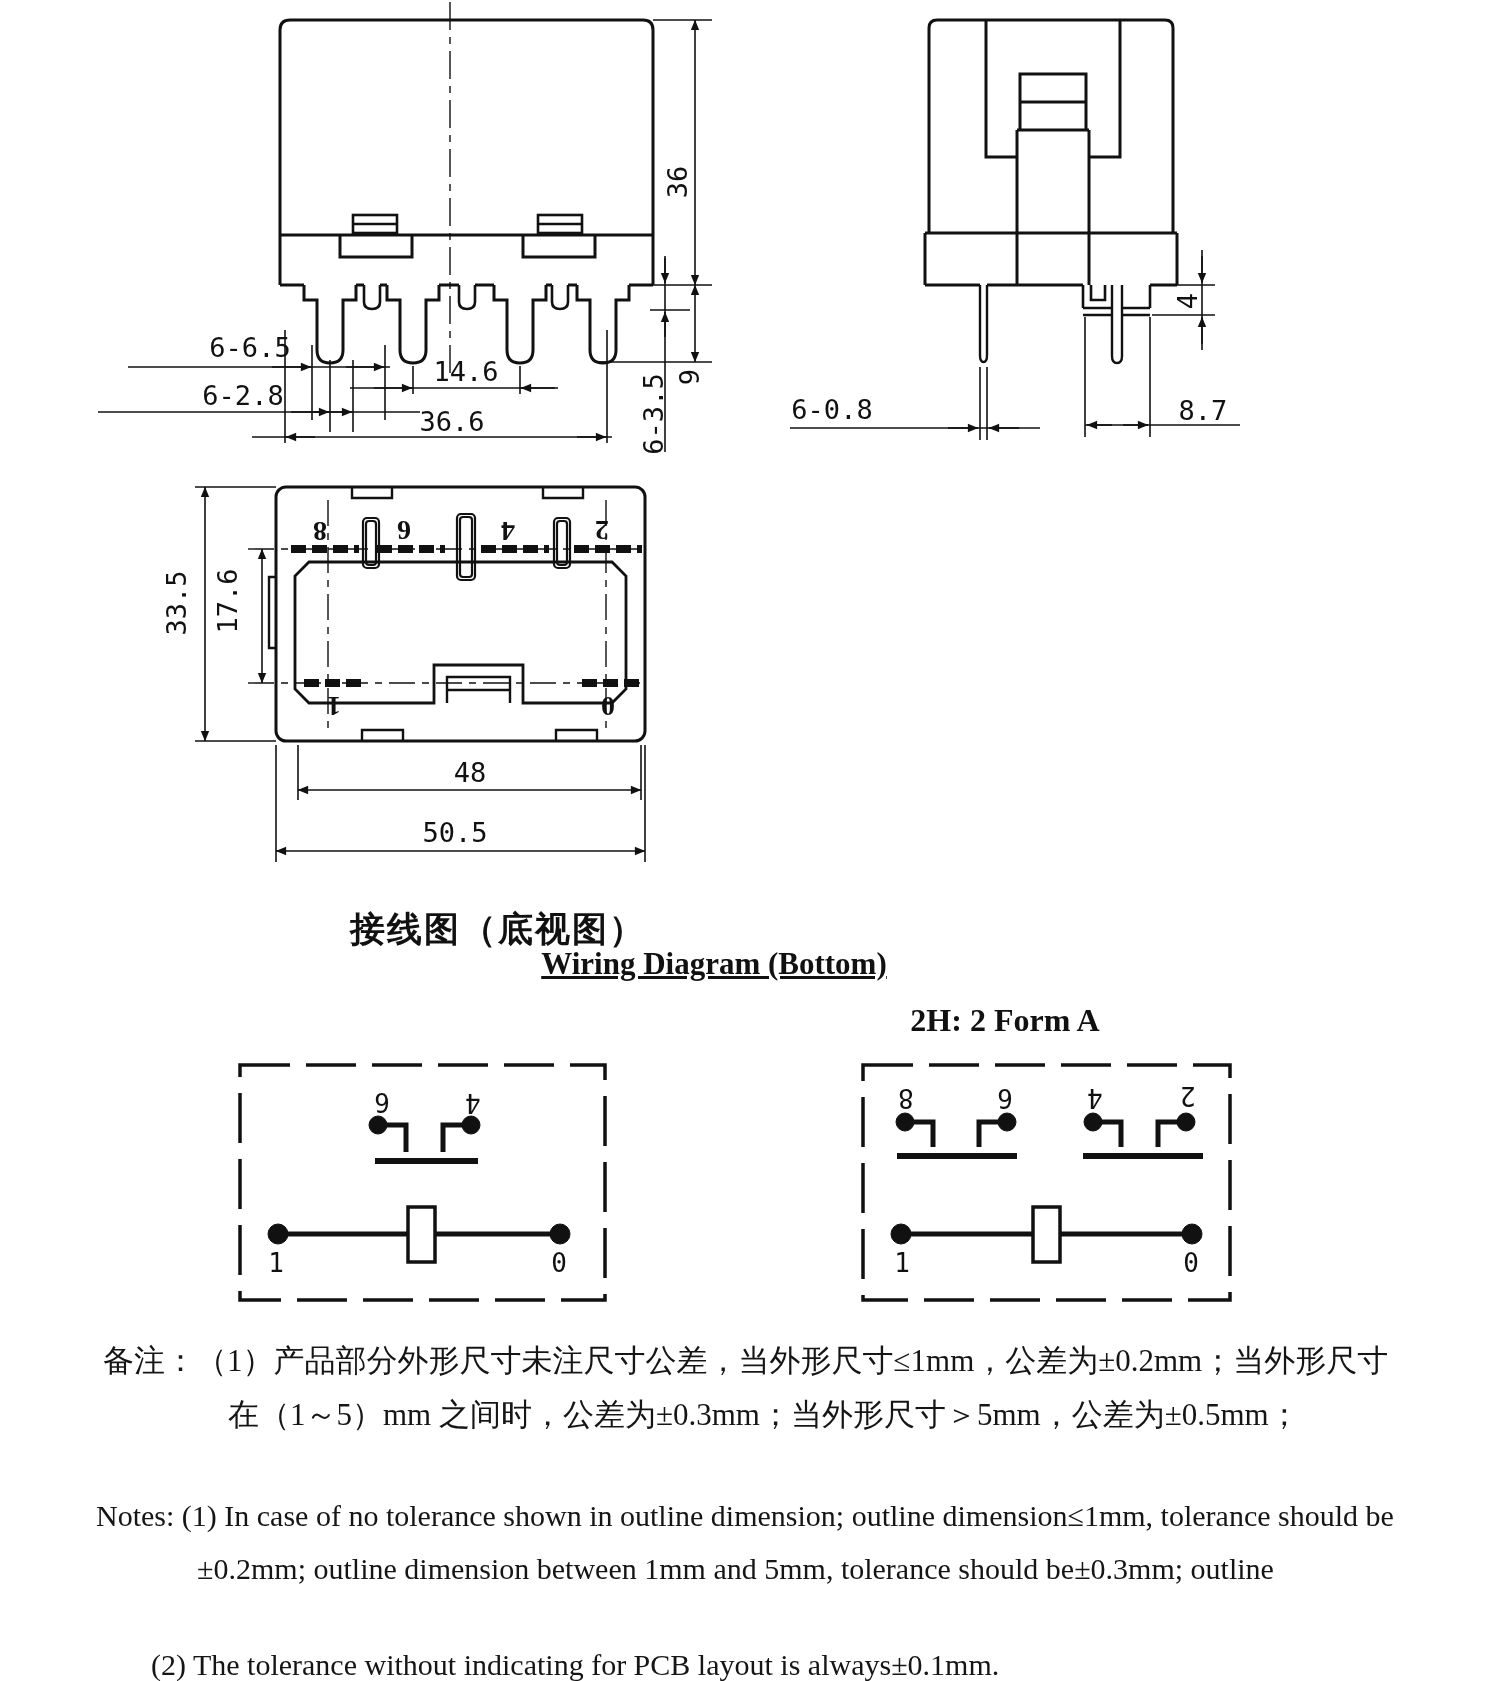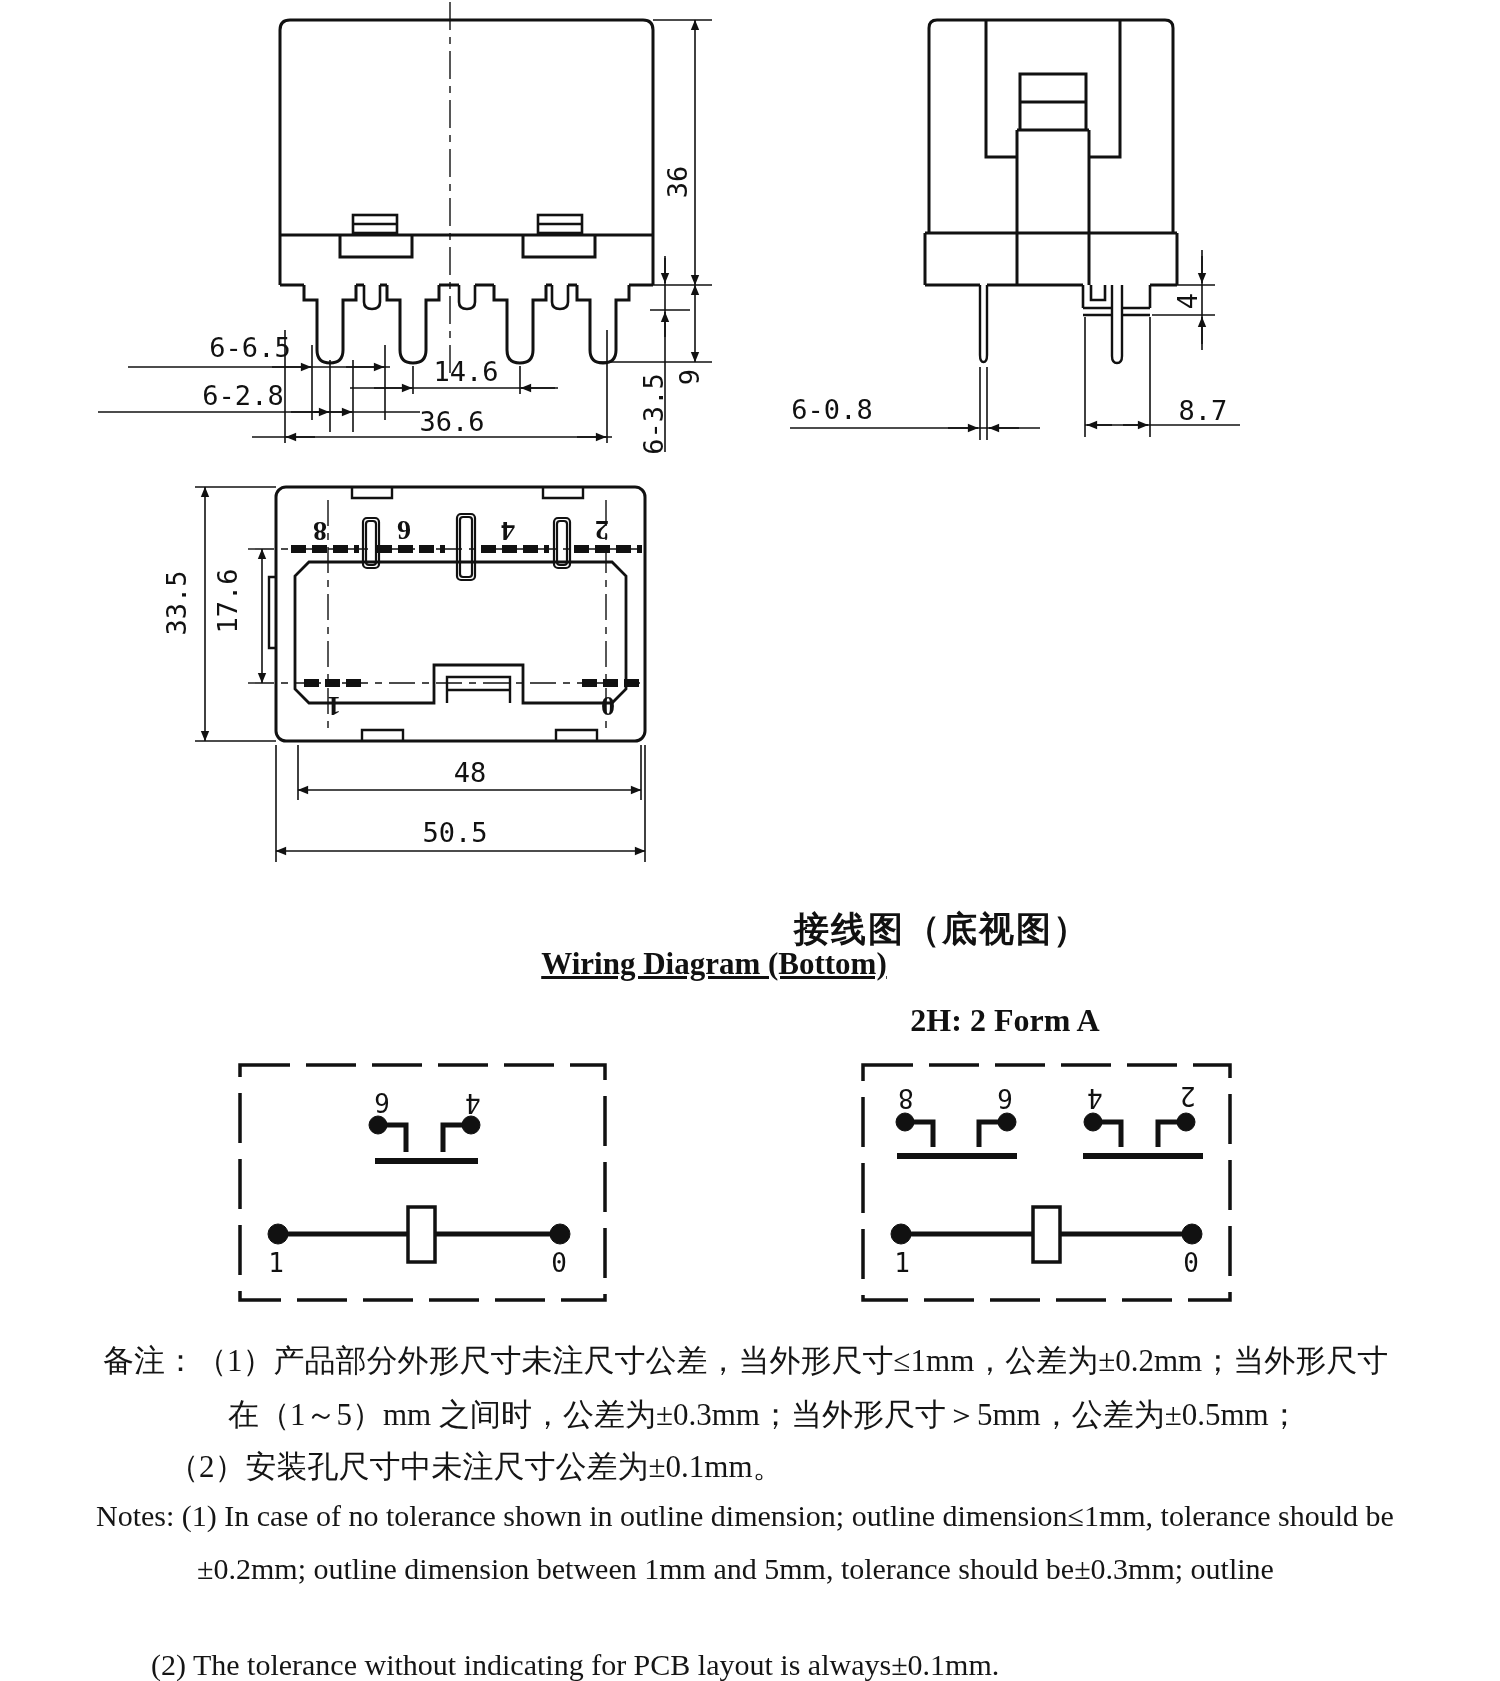--- a/index.html
+++ b/index.html
@@ -3,21 +3,21 @@
 <meta charset="utf-8">
 <style>
   html,body{margin:0;padding:0;background:#ffffff;}
   body{width:1500px;height:1681px;position:relative;font-family:"Liberation Serif", serif;}
   #page{position:absolute;left:0;top:0;width:1500px;height:1681px;background:#fff;overflow:hidden;}
   svg{position:absolute;left:0;top:0;}
   svg text{fill:#111;}
   .dimtxt{font-family:"DejaVu Sans Mono", monospace;font-size:27px;}
   .pintxt{font-family:"Liberation Serif", serif;font-size:28px;font-weight:bold;}
   .coiltxt{font-family:"DejaVu Sans Mono", monospace;font-size:26px;}
-  .heading-zh{position:absolute;left:350px;top:906px;width:740px;text-align:right;
+  .heading-zh{position:absolute;left:350px;top:906px;width:740px;text-align:left;
     font-size:35px;font-weight:bold;color:#111;letter-spacing:2px;}
   .heading-en{position:absolute;left:344px;top:946px;width:740px;text-align:center;
     font-size:31px;font-weight:bold;color:#111;text-decoration:underline;}
   .sub-title{position:absolute;top:990px;width:320px;text-align:center;
     font-size:32px;font-weight:bold;color:#111;}
   #title-1h{left:290px;}
   #title-2h{left:845px;margin-top:12px;}
   .note{position:absolute;color:#151515;white-space:nowrap;margin-left:28px;}
   .note-zh{font-size:31px;font-family:"Liberation Serif","DejaVu Serif",serif;}
   .note-en{font-size:30px;font-family:Liberation Serif, serif;}
@@ -288,18 +288,17 @@
     <text x="1191" y="1272">0</text>
   </g>
 </svg>
 
 <div class="heading-zh">接线图（底视图）</div>
 <div class="heading-en">Wiring Diagram (Bottom)</div>
 <div id="title-2h" class="sub-title">2H: 2 Form A</div>
 
 <div class="note note-zh" style="left:75px;top:1340px;">备注：（1）产品部分外形尺寸未注尺寸公差，当外形尺寸≤1mm，公差为±0.2mm；当外形尺寸</div>
 <div class="note note-zh" style="left:200px;top:1394px;">在（1～5）mm 之间时，公差为±0.3mm；当外形尺寸＞5mm，公差为±0.5mm；</div>
-<div class="note note-zh" style="left:140px;top:1446px;">（2）安装孔尺寸中未注尺寸公差为±0.1mm。</div>
 <div class="note note-en" style="left:68px;top:1499px;">Notes: (1) In case of no tolerance shown in outline dimension; outline dimension≤1mm, tolerance should be</div>
 <div class="note note-en" style="left:169px;top:1552px;">±0.2mm;  outline  dimension  between  1mm  and  5mm,  tolerance  should  be±0.3mm;  outline</div>
 <div class="note note-en" style="left:123px;top:1648px;">(2) The tolerance without indicating for PCB layout is always±0.1mm.</div>
 
 </div>
 
 </body></html>

